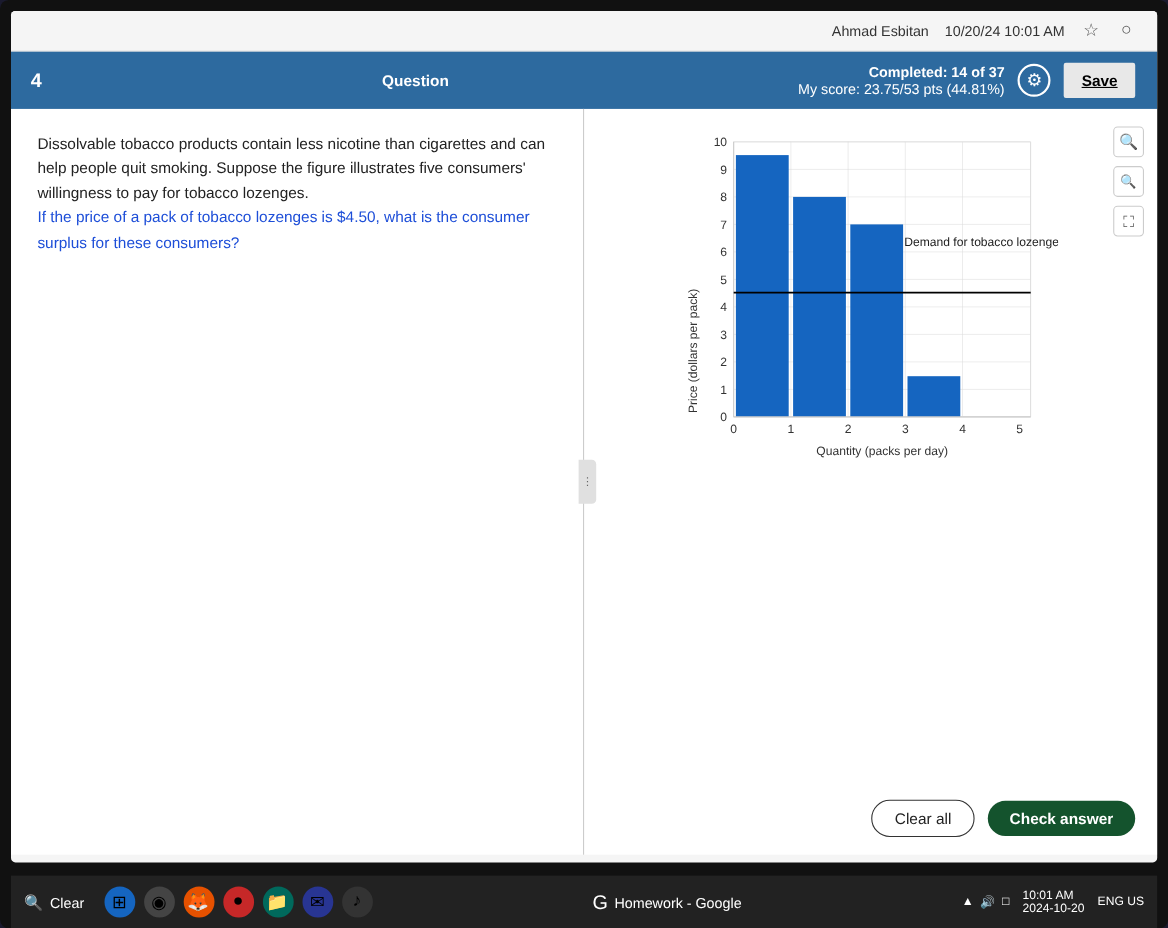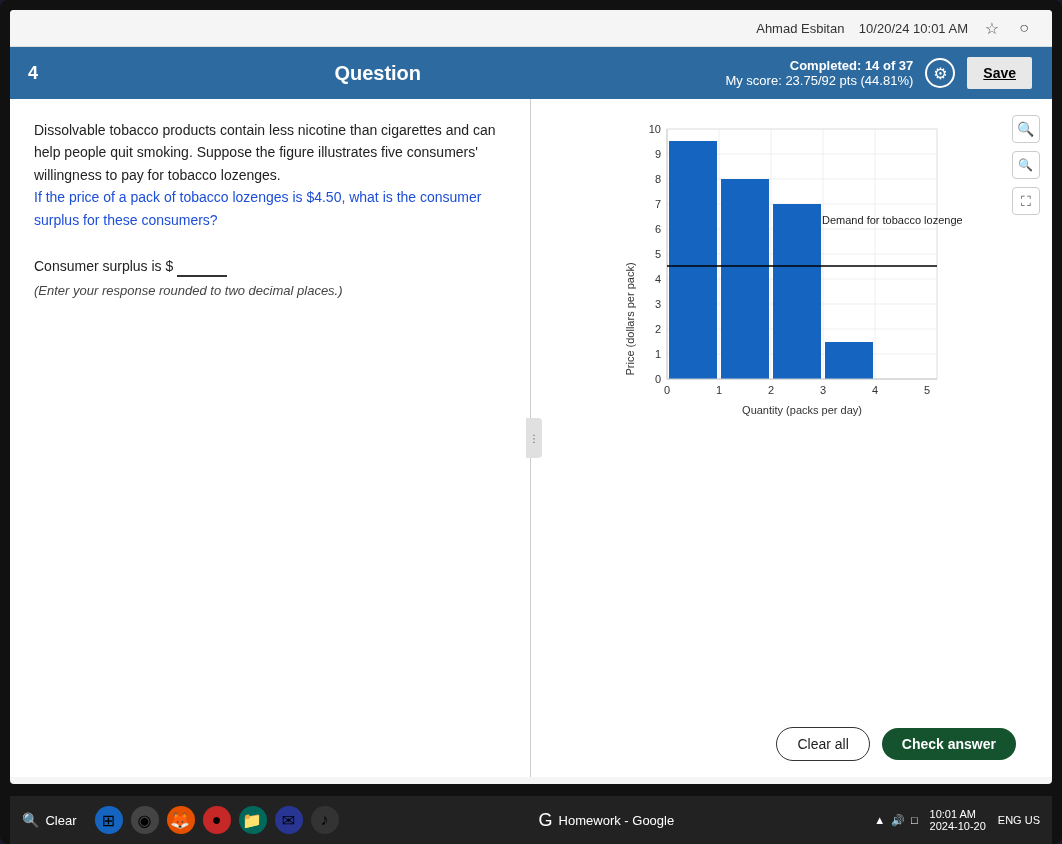--- a/index.html
+++ b/index.html
@@ -67,21 +67,21 @@
     .question-header {
       background: #2d6a9f;
       padding: 10px 20px;
       display: flex;
       align-items: center;
       justify-content: space-between;
     }
 
     .question-header .title {
       color: white;
-      font-size: 20px;
+      font-size: 14px;
       font-weight: bold;
       flex: 1;
       text-align: center;
     }
 
     .header-right {
       display: flex;
       align-items: center;
       gap: 12px;
     }
@@ -228,21 +228,21 @@
     .chart-container {
       width: 340px;
       height: 320px;
       margin-top: 4px;
     }
 
     
     .action-bar {
       position: absolute;
       bottom: 16px;
-      right: 36px;
+      right: 20px;
       display: flex;
       gap: 12px;
       align-items: center;
     }
 
     .clear-btn {
       border: 1px solid #333;
       background: white;
       border-radius: 20px;
       padding: 8px 20px;
@@ -362,37 +362,32 @@
         <div class="icon-btn">○</div>
       </div>
     </div>
 
     <div class="question-header" style="position:relative;">
       <span style="color:white;font-size:18px;font-weight:bold;position:absolute;left:18px;">4</span>
       <span class="title">Question</span>
       <div class="header-right">
         <div class="score-info">
           <div class="completed">Completed: 14 of 37</div>
-          <div>My score: 23.75/92 pts (44.81%)</div>
+          <div>My score: 23.75/53 pts (44.81%)</div>
         </div>
         <div class="settings-icon">⚙</div>
         <button class="save-btn">Save</button>
       </div>
     </div>
 
     <div class="main-content">
 
       <div class="question-panel">
         <p class="question-text">Dissolvable tobacco products contain less nicotine than cigarettes and can help people quit smoking. Suppose the figure illustrates five consumers' willingness to pay for tobacco lozenges.</p>
         <p class="question-text2">If the price of a pack of tobacco lozenges is $4.50, what is the consumer surplus for these consumers?</p>
-        <div class="answer-line">
-          <span>Consumer surplus is $</span>
-          <input class="answer-input" type="text" style="">
-          <span class="answer-italic">(Enter your response rounded to two decimal places.)</span>
-        </div>
         <div class="collapse-handle">⋮</div>
       </div>
 
       <div class="chart-panel">
         <div class="chart-icons">
           <div class="chart-icon-btn">🔍</div>
           <div class="chart-icon-btn" style="font-size:12px;">🔍</div>
           <div class="chart-icon-btn">⛶</div>
         </div>
 

